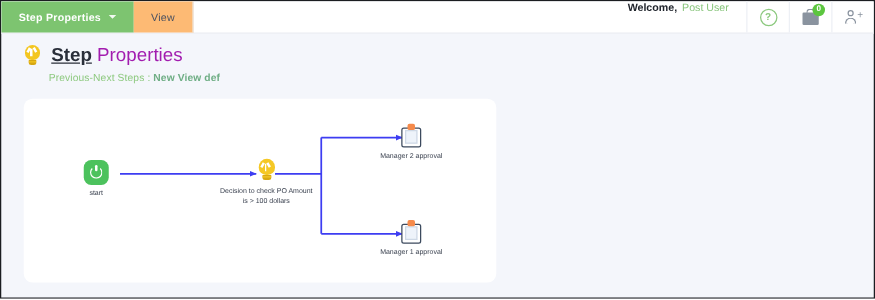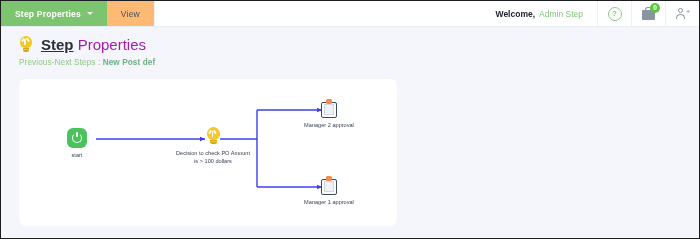--- a/index.html
+++ b/index.html
@@ -56,21 +56,21 @@
     border-left: 3.2px solid transparent;
     border-right: 3.2px solid transparent;
     border-top: 3.6px solid #ffffff;
     opacity: .9;
   }
 
   .topbar-spacer { flex: 1; }
 
   .topbar-right {
     display: flex;
-    align-items: center;
+    align-items: flex-start;
     height: 100%;
   }
 
   .welcome {
     display: flex;
     align-items: baseline;
     gap: 4px;
     padding: 0 14px 0 0;
     font-size: 8.5px;
   }
@@ -212,21 +212,21 @@
 
   .page-title { font-size: 15px; color: #2a2f3a; }
   .page-title b { font-weight: bold; text-decoration: underline; }
   .page-title span.light { font-weight: normal; color: #a21caf; }
 
   .breadcrumb {
     margin-top: 5px;
     font-size: 8.2px;
     letter-spacing: .1px;
   }
-  .bc-prefix { color: #8dc97f; }
+  .bc-prefix { color: #8dc97f; margin-left: 20px; }
   .bc-name   { color: #6fae85; font-weight: bold; }
 
   
   .canvas-card {
     position: absolute;
     left: 18px;
     top: 78px;
     width: 378px;
     height: 147px;
     background: #ffffff;
@@ -366,21 +366,21 @@
     <div class="tab tab-inactive">
       <span>View</span>
     </div>
 
     <div class="topbar-spacer"></div>
 
     <div class="topbar-right">
 
       <div class="welcome">
         <span class="welcome-label">Welcome,</span>
-        <span class="welcome-user">Admin Step</span>
+        <span class="welcome-user">Post User</span>
       </div>
 
       <div class="icon-cell">
         <div class="help-circle">?</div>
       </div>
 
       <div class="icon-cell">
         <div class="bag">
           <div class="bag-handle"></div>
           <div class="bag-body"></div>
@@ -406,21 +406,21 @@
         <div class="bulb-glass"></div>
         <div class="bulb-y"></div>
         <div class="bulb-base"></div>
       </div>
       <div class="page-title">
         <b>Step</b><span class="light"> Properties</span>
       </div>
     </div>
 
     <div class="breadcrumb">
-      <span class="bc-prefix">Previous-Next Steps : </span><span class="bc-name">New Post def</span>
+      <span class="bc-prefix">Previous-Next Steps : </span><span class="bc-name">New View def</span>
     </div>
   </div>
 
   <div class="canvas-card">
     <div class="flow">
 
       <svg width="378" height="147">
         <defs>
           <marker id="ah" markerWidth="6" markerHeight="6" refX="5.2" refY="3" orient="auto" markerUnits="userSpaceOnUse">
             <path d="M0,0.7 L5.4,3 L0,5.3 z" fill="#3d3df2"></path>

